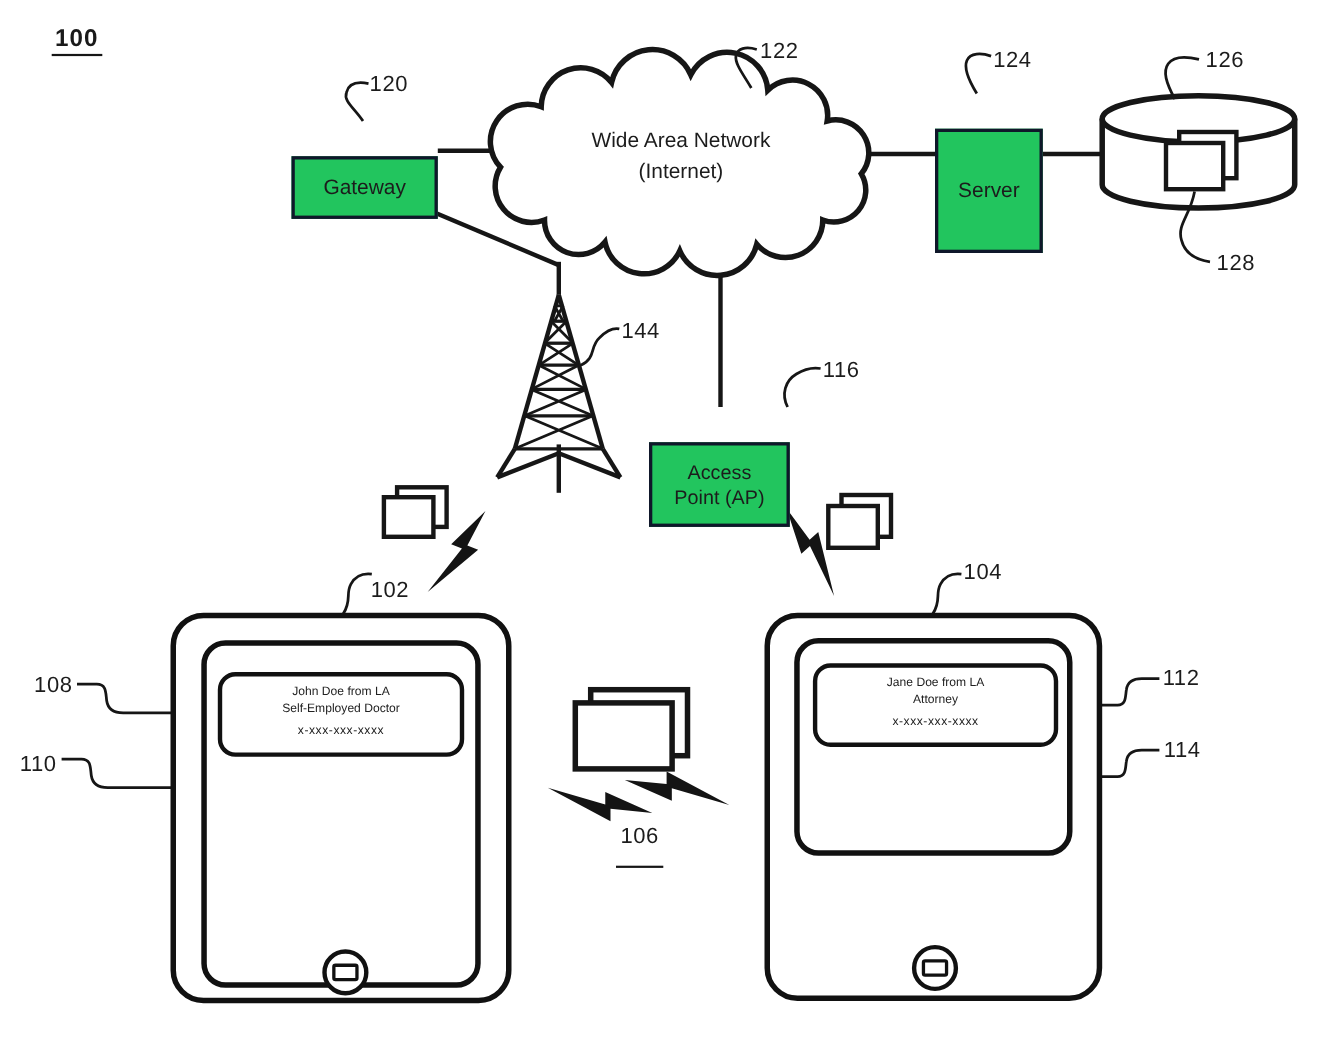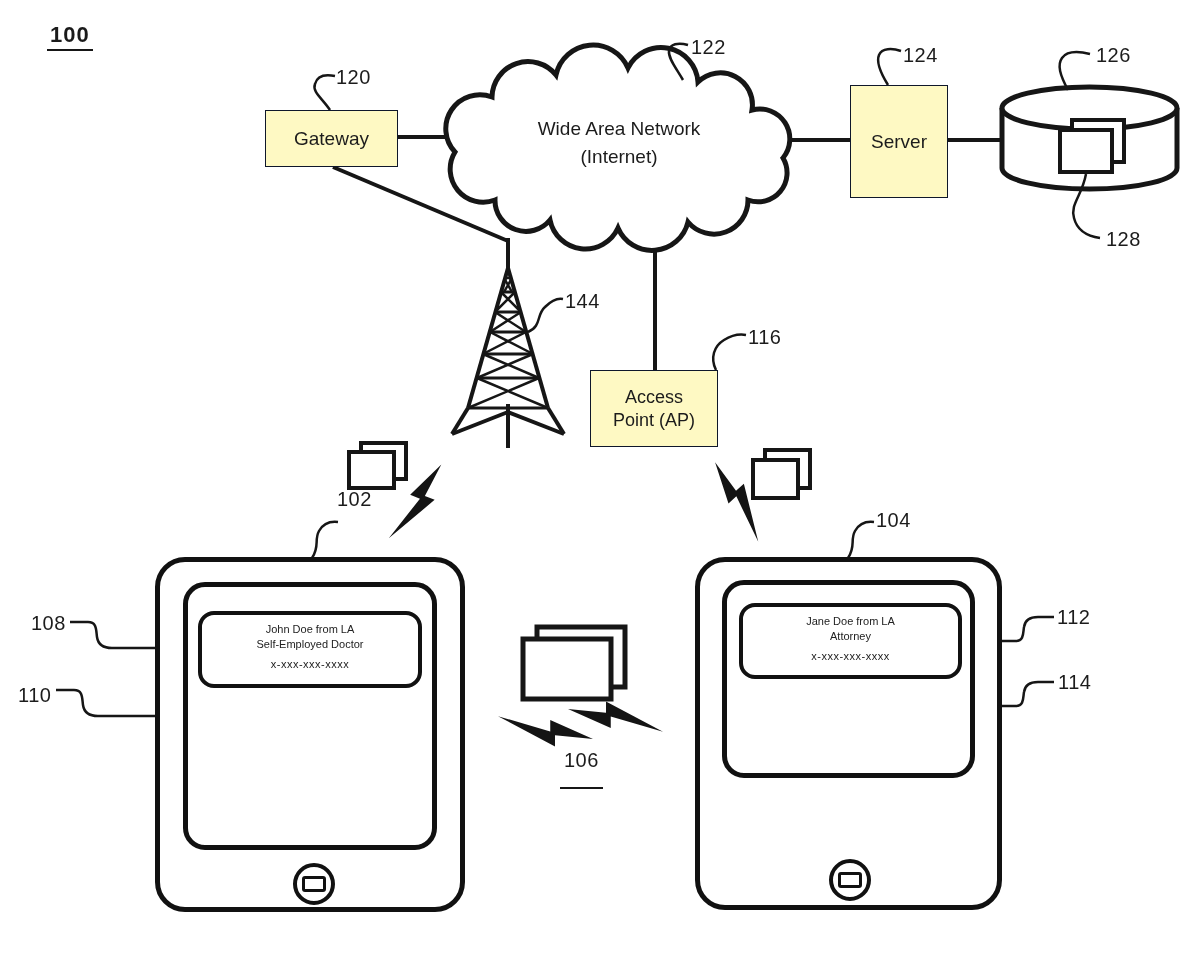--- a/index.html
+++ b/index.html
@@ -14,40 +14,40 @@
     border-bottom:2px solid #161616;padding:0 3px 1px 3px;}
   
   .ref{font-size:20px;letter-spacing:0.5px;color:#1c1c1c;white-space:nowrap;}
   .ref-120{left:336px;top:66px;}
   .ref-122{left:691px;top:36px;}
   .ref-124{left:903px;top:44px;}
   .ref-126{left:1096px;top:44px;}
   .ref-128{left:1106px;top:228px;}
   .ref-116{left:748px;top:326px;}
   .ref-118{left:565px;top:290px;}
-  .ref-102{left:337px;top:488px;text-align:right;}
+  .ref-102{left:337px;top:526px;text-align:right;}
   .ref-104{left:876px;top:509px;}
   .ref-108{left:31px;top:612px;}
   .ref-110{left:18px;top:684px;}
   .ref-112{left:1057px;top:606px;}
   .ref-114{left:1058px;top:671px;}
   .ref-106{left:560px;top:749px;border-bottom:2px solid #161616;padding:0 4px 15px 4px;}
   
-  .node{border:1px solid #0f172a;background:#fef9c3;display:flex;align-items:center;
-    justify-content:center;text-align:center;font-size:19px;color:#1c1c1c;box-sizing:border-box;}
+  .node{border:3px solid #0f172a;background:#22c55e;display:flex;align-items:center;
+    justify-content:center;text-align:center;font-size:19px;color:#1c1c1c;box-sizing:border-box;margin-top:32px;}
   .gateway{left:265px;top:110px;width:133px;height:57px;}
   .server{left:850px;top:85px;width:98px;height:113px;}
   .access-point{left:590px;top:370px;width:128px;height:77px;font-size:18px;line-height:23px;}
   .cloud-text{left:488px;top:115px;width:262px;text-align:center;font-size:19px;line-height:28px;color:#1c1c1c;}
   
   .tablet{border:5px solid #111111;border-radius:30px;background:#ffffff;box-sizing:border-box;}
   .tablet-a{left:155px;top:557px;width:310px;height:355px;}
   .tablet-b{left:695px;top:557px;width:307px;height:353px;}
   .screen{position:absolute;border:5px solid #111111;border-radius:22px;background:#ffffff;box-sizing:border-box;}
-  .screen-a{left:23px;top:20px;width:254px;height:268px;}
+  .screen-a{left:23px;top:20px;width:254px;height:316px;}
   .screen-b{left:22px;top:18px;width:253px;height:198px;}
   .card{position:absolute;border:4px solid #111111;border-radius:16px;background:#ffffff;
     box-sizing:border-box;text-align:center;font-size:11px;line-height:15px;color:#222;padding-top:7px;}
   .card-a{left:10px;top:24px;width:224px;height:77px;}
   .card-b{left:12px;top:18px;width:223px;height:76px;}
   .card .num-line{margin-top:5px;letter-spacing:0.5px;}
   .home{position:absolute;width:42px;height:42px;border:4px solid #111111;border-radius:50%;
     box-sizing:border-box;display:flex;align-items:center;justify-content:center;background:#fff;}
   .home-a{left:133px;top:301px;}
   .home-b{left:129px;top:297px;}

